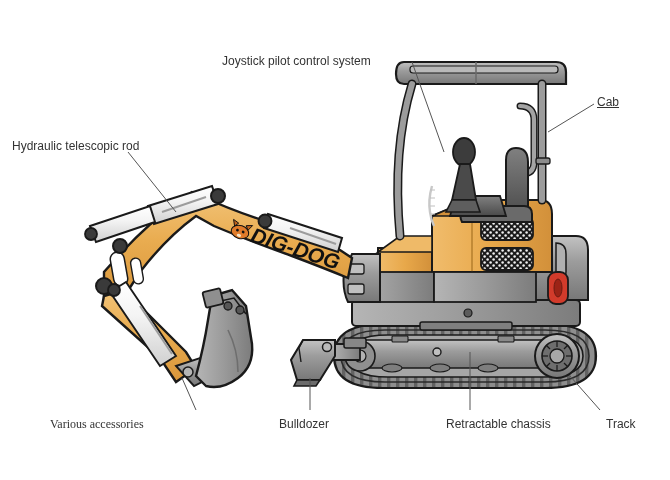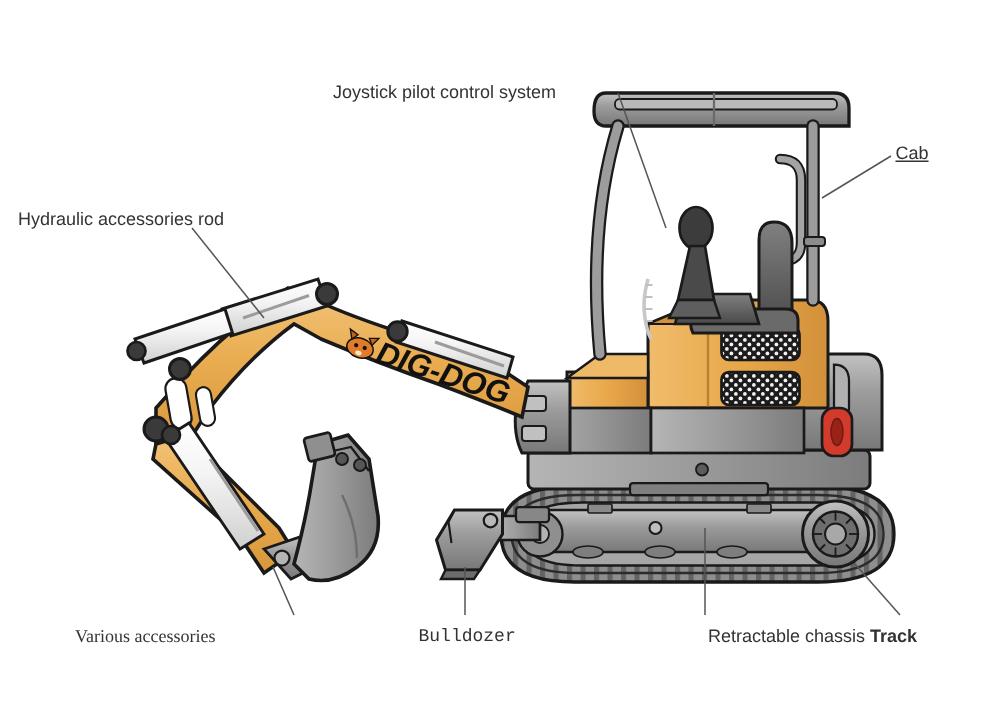--- a/index.html
+++ b/index.html
@@ -27,23 +27,23 @@
     font-family: "Liberation Sans", sans-serif;
     font-size: 12px;
     color: #333333;
     white-space: nowrap;
     line-height: 1;
   }
   #lbl-joystick { left: 222px; top: 55px; }
   #lbl-cab      { left: 597px; top: 96px; text-decoration: underline; }
   #lbl-hydraulic{ left: 12px;  top: 140px; }
   #lbl-various  { left: 50px;  top: 418px; font-family: Liberation Serif, serif; }
-  #lbl-bulldozer{ left: 279px; top: 418px; font-family: Liberation Mono, monospace; }
-  #lbl-chassis  { left: 446px; top: 418px; margin-left: 26px; }
-  #lbl-track    { left: 580px; top: 418px; font-weight: bold; }
+  #lbl-bulldozer{ left: 279px; top: 418px; }
+  #lbl-chassis  { left: 446px; top: 418px; }
+  #lbl-track    { left: 606px; top: 418px; }
 </style>
 </head>
 <body>
 
 <div id="canvas">
 
   <svg id="diagram-svg" viewBox="0 0 670 480">
     <defs>
       <linearGradient id="gYellow" x1="0" y1="0" x2="0" y2="1">
         <stop offset="0%" stop-color="#F2C479"></stop>
@@ -269,19 +269,19 @@
       <line x1="128" y1="152" x2="176" y2="212"></line>
       <line x1="196" y1="410" x2="182" y2="378"></line>
       <line x1="310" y1="410" x2="310" y2="378"></line>
       <line x1="470" y1="410" x2="470" y2="352"></line>
       <line x1="600" y1="410" x2="570" y2="376"></line>
     </g>
   </svg>
 
   <div class="callout-label" id="lbl-joystick">Joystick pilot control system</div>
   <div class="callout-label" id="lbl-cab">Cab</div>
-  <div class="callout-label" id="lbl-hydraulic">Hydraulic accessories rod</div>
+  <div class="callout-label" id="lbl-hydraulic">Hydraulic telescopic rod</div>
   <div class="callout-label" id="lbl-various">Various accessories</div>
   <div class="callout-label" id="lbl-bulldozer">Bulldozer</div>
   <div class="callout-label" id="lbl-chassis">Retractable chassis</div>
   <div class="callout-label" id="lbl-track">Track</div>
 
 </div>
 
 </body></html>

